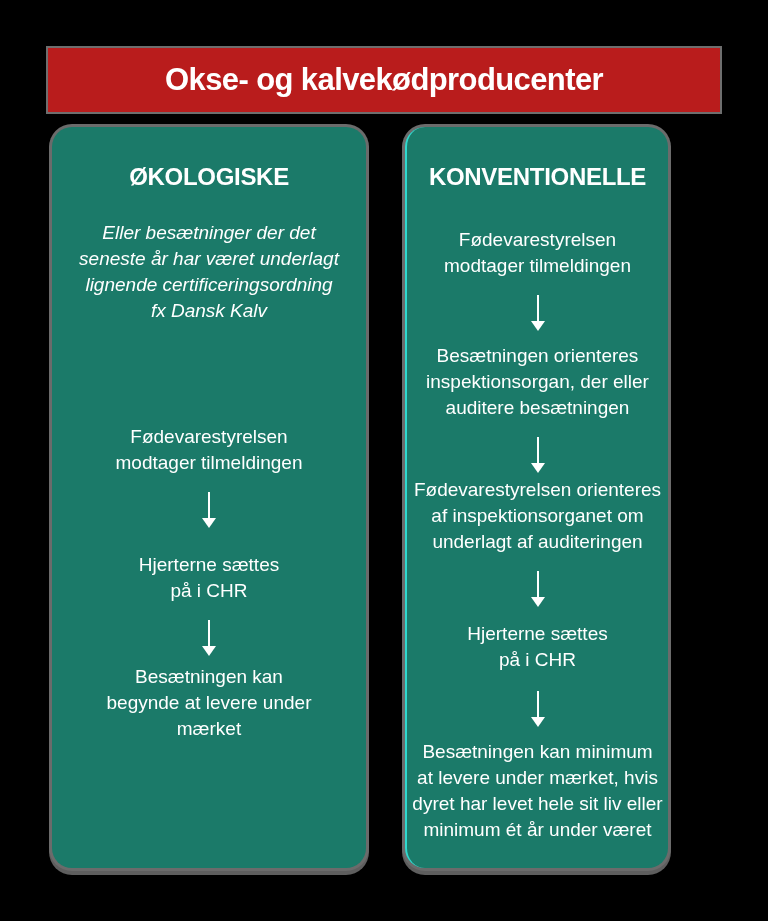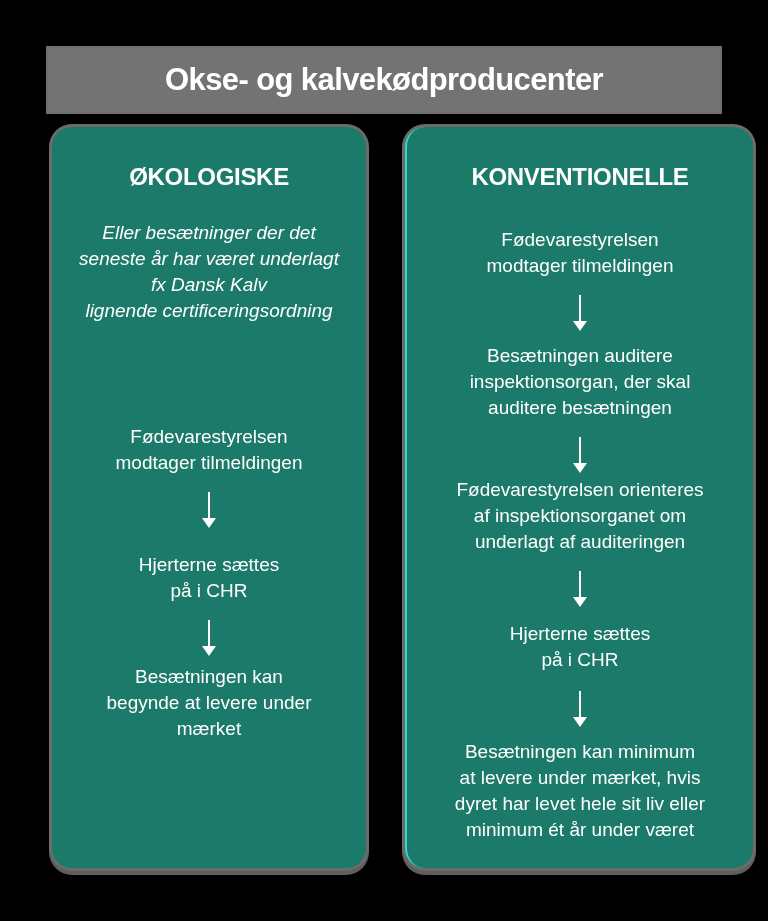--- a/index.html
+++ b/index.html
@@ -4,36 +4,36 @@
   <style>
     html, body { margin: 0; padding: 0; }
     body {
       width: 768px; height: 921px; background: #000000;
       position: relative; overflow: hidden;
       font-family: "Liberation Sans", "DejaVu Sans", sans-serif;
       color: #ffffff;
     }
     .header {
       position: absolute; left: 48px; top: 48px; width: 672px; height: 64px;
-      background: #737373;
+      background: #b91c1c;
       box-shadow: 0 0 0 2px #6e6e6e;
       display: flex; align-items: center; justify-content: center;
     }
     .header-title {
       font-weight: bold; font-size: 31px; letter-spacing: -0.6px; color: #fff;
     }
     .panel {
       position: absolute; top: 127px; height: 741px;
       background: #1b7a69; border-radius: 20px;
       box-shadow: 0 0 0 3px #6b6b6b, 0 4px 0 3px #5e5e5e;
       display: flex; flex-direction: column; align-items: center;
       text-align: center; box-sizing: border-box;
     }
     .panel-left { left: 52px; width: 314px; }
-    .panel-right { left: 405px; width: 348px; border-left: 2px solid #2fd9cf; }
+    .panel-right { left: 405px; width: 263px; border-left: 2px solid #2fd9cf; }
     .panel-title {
       font-weight: bold; font-size: 24px; margin-top: 36px; letter-spacing: -0.3px;
     }
     .subtitle {
       font-style: italic; font-size: 19px; line-height: 26px; margin-top: 29px;
       padding: 0 8px;
     }
     .step { font-size: 19px; line-height: 26px; }
     .arrow { width: 14px; display: flex; flex-direction: column; align-items: center; }
     .arrow .shaft { width: 2px; height: 26px; background: #fff; }
@@ -48,22 +48,22 @@
 
 <div class="header">
   <span class="header-title">Okse- og kalvekødproducenter</span>
 </div>
 
 <div class="panel panel-left">
   <div class="panel-title">ØKOLOGISKE</div>
   <div class="subtitle">
     <div>Eller besætninger der det</div>
     <div>seneste år har været underlagt</div>
+    <div>lignende certificeringsordning</div>
     <div>fx Dansk Kalv</div>
-    <div>lignende certificeringsordning</div>
   </div>
 
   <div class="step" style="margin-top:100px">
     <div>Fødevarestyrelsen</div>
     <div>modtager tilmeldingen</div>
   </div>
   <div class="arrow" style="margin-top:16px">
       <div class="shaft"></div>
       <div class="head"></div>
     </div>
@@ -87,22 +87,22 @@
 
   <div class="step" style="margin-top:36px">
     <div>Fødevarestyrelsen</div>
     <div>modtager tilmeldingen</div>
   </div>
   <div class="arrow" style="margin-top:16px">
       <div class="shaft"></div>
       <div class="head"></div>
     </div>
   <div class="step" style="margin-top:12px">
-    <div>Besætningen auditere</div>
-    <div>inspektionsorgan, der skal</div>
+    <div>Besætningen orienteres</div>
+    <div>inspektionsorgan, der eller</div>
     <div>auditere besætningen</div>
   </div>
   <div class="arrow" style="margin-top:16px">
       <div class="shaft"></div>
       <div class="head"></div>
     </div>
   <div class="step" style="margin-top:4px">
     <div>Fødevarestyrelsen orienteres</div>
     <div>af inspektionsorganet om</div>
     <div>underlagt af auditeringen</div>

